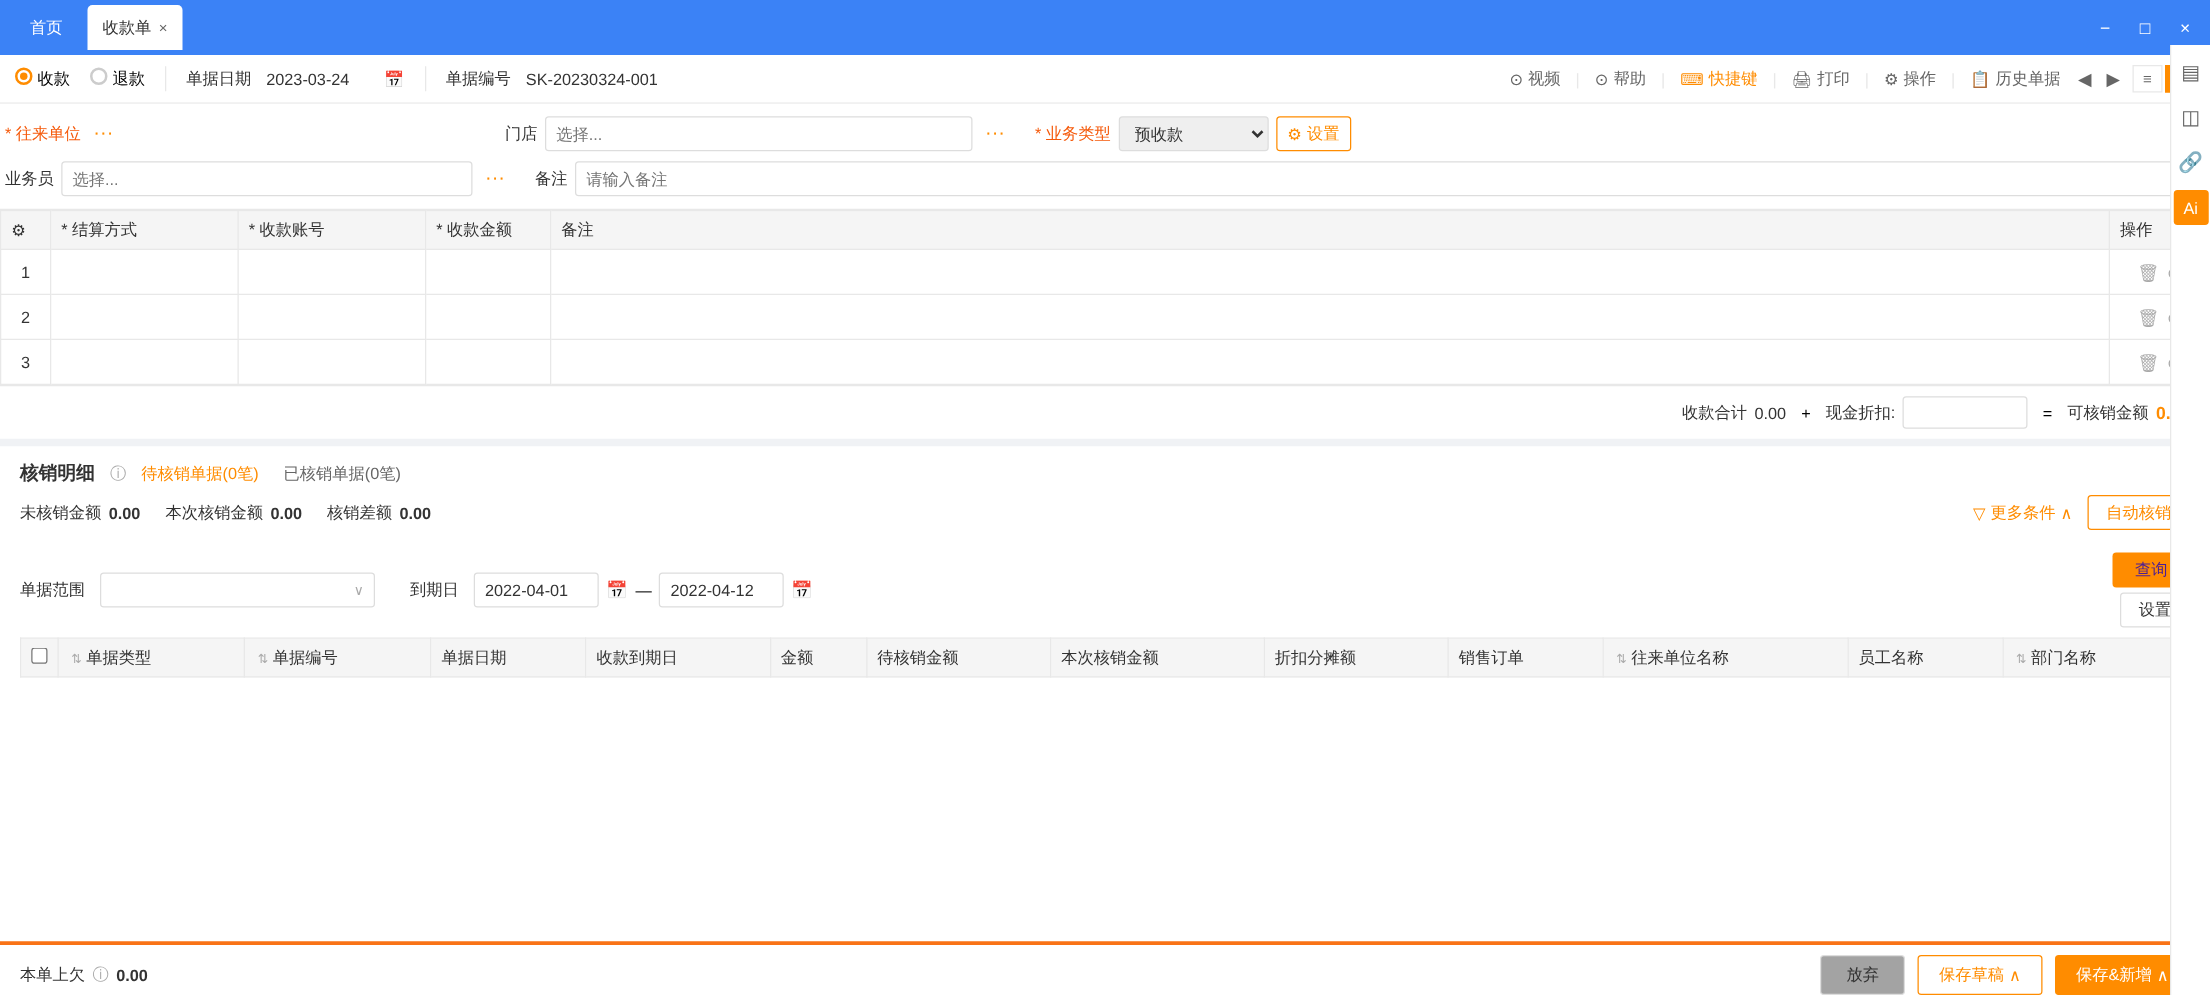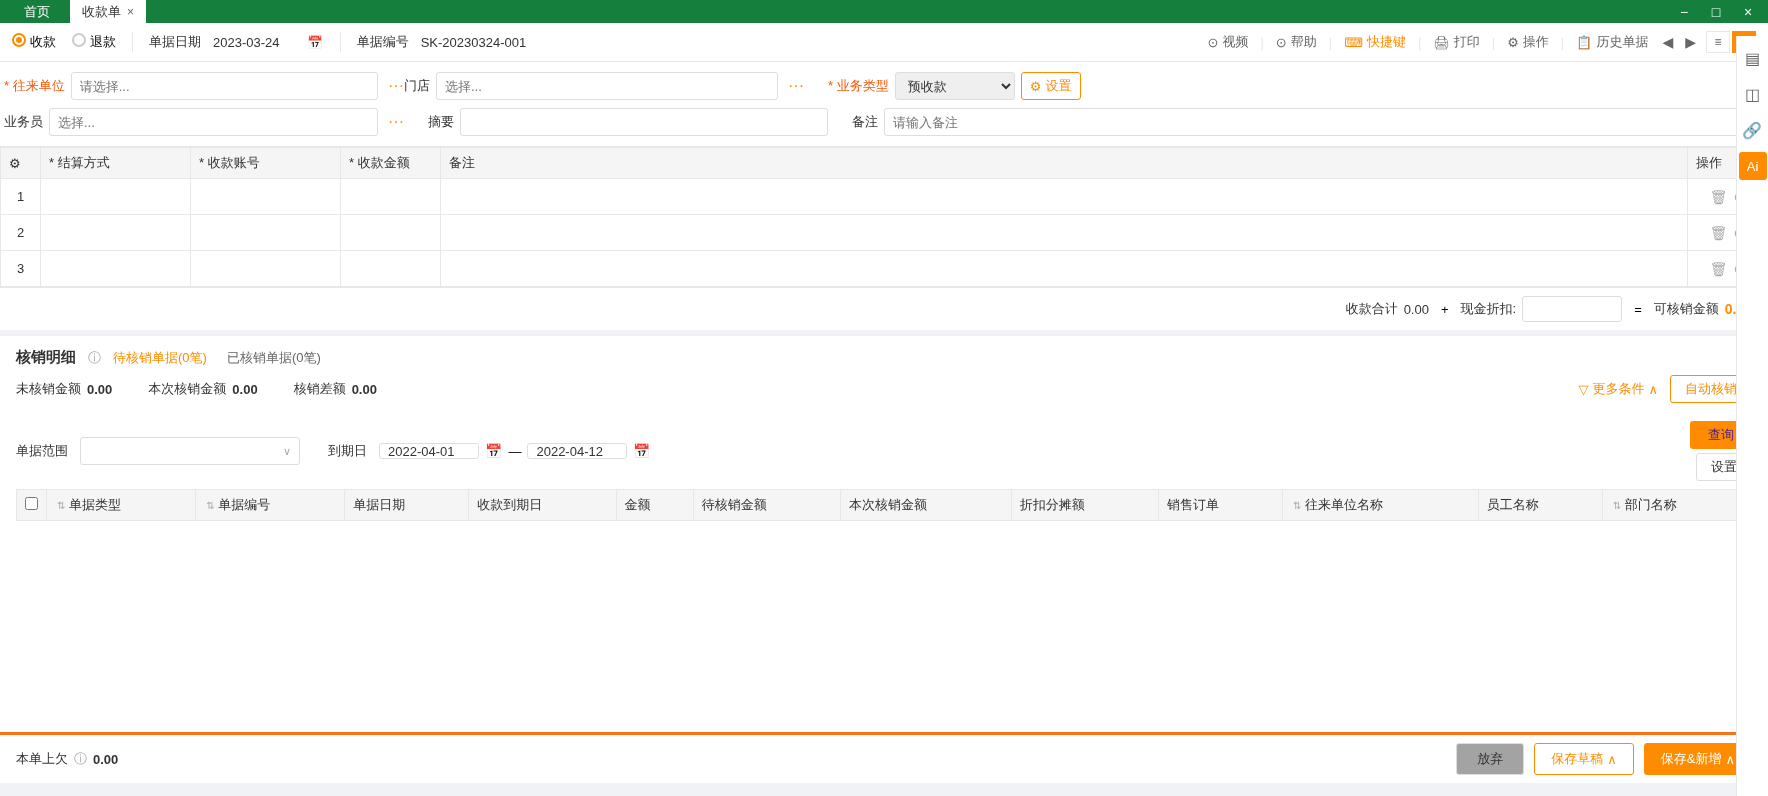--- a/index.html
+++ b/index.html
@@ -2,22 +2,22 @@
 <html><head>
   <meta charset="utf-8">
   <style>
     * { box-sizing: border-box; margin: 0; padding: 0; font-family: 'Microsoft YaHei', Arial, sans-serif; font-size: 13px; }
     body { background: #f0f2f5; width: 1768px; height: 796px; overflow: hidden; }
     
     
     .tab-bar {
       display: flex;
       align-items: center;
-      background: #15803d;
-      height: 23px;
+      background: #3b82f6;
+      height: 44px;
       padding: 0 8px;
     }
     .tab-home {
       color: #fff;
       padding: 0 16px;
       height: 36px;
       display: flex;
       align-items: center;
       font-size: 13px;
       cursor: pointer;
@@ -344,21 +344,21 @@
     }
     .tab-link {
       color: #ff8c00;
       cursor: pointer;
       font-size: 13px;
       text-decoration: none;
     }
     .reconcile-stats {
       display: flex;
       align-items: center;
-      gap: 36px;
+      gap: 20px;
       margin-bottom: 10px;
     }
     .stat-item {
       display: flex;
       align-items: center;
       gap: 6px;
       font-size: 13px;
       color: #333;
     }
     .stat-value { font-weight: bold; }
@@ -384,21 +384,21 @@
       border-radius: 3px;
       cursor: pointer;
       font-size: 13px;
     }
     .date-range {
       display: flex;
       align-items: center;
       gap: 6px;
     }
     .date-input {
-      height: 16px;
+      height: 28px;
       border: 1px solid #ddd;
       border-radius: 3px;
       padding: 0 8px;
       font-size: 13px;
       color: #333;
       width: 100px;
       outline: none;
     }
     .date-icon {
       color: #aaa;
@@ -640,21 +640,20 @@
         <div class="view-btn active">⊞</div>
       </div>
     </div>
   </div>
 
   <div class="form-section">
     <div class="form-row">
 
       <div class="form-field" style="max-width:400px">
         <span class="form-field-label required-star">* 往来单位</span>
-        <input type="text" class="form-input" placeholder="请选择..." style="">
         <span class="dots-btn">···</span>
       </div>
 
       <div class="form-field" style="max-width:400px; ">
         <span class="form-field-label-gray">门店</span>
         <input type="text" class="form-input" placeholder="选择..." style="">
         <span class="dots-btn">···</span>
       </div>
 
       <div class="business-type-field" style="margin-left:24px">
@@ -669,24 +668,20 @@
       </div>
     </div>
     <div class="form-row">
 
       <div class="form-field" style="max-width:400px">
         <span class="form-field-label-gray">业务员</span>
         <input type="text" class="form-input" placeholder="选择..." style="">
         <span class="dots-btn">···</span>
       </div>
 
-      <div class="form-field" style="margin-left:24px; max-width:400px">
-        <span class="form-field-label-gray">摘要</span>
-        <input type="text" class="form-input" style="">
-      </div>
 
       <div class="form-field" style="margin-left:24px">
         <span class="form-field-label-gray">备注</span>
         <input type="text" class="form-input" placeholder="请输入备注" style="">
       </div>
     </div>
   </div>
 
   <div class="table-section">
     <table class="data-table">

